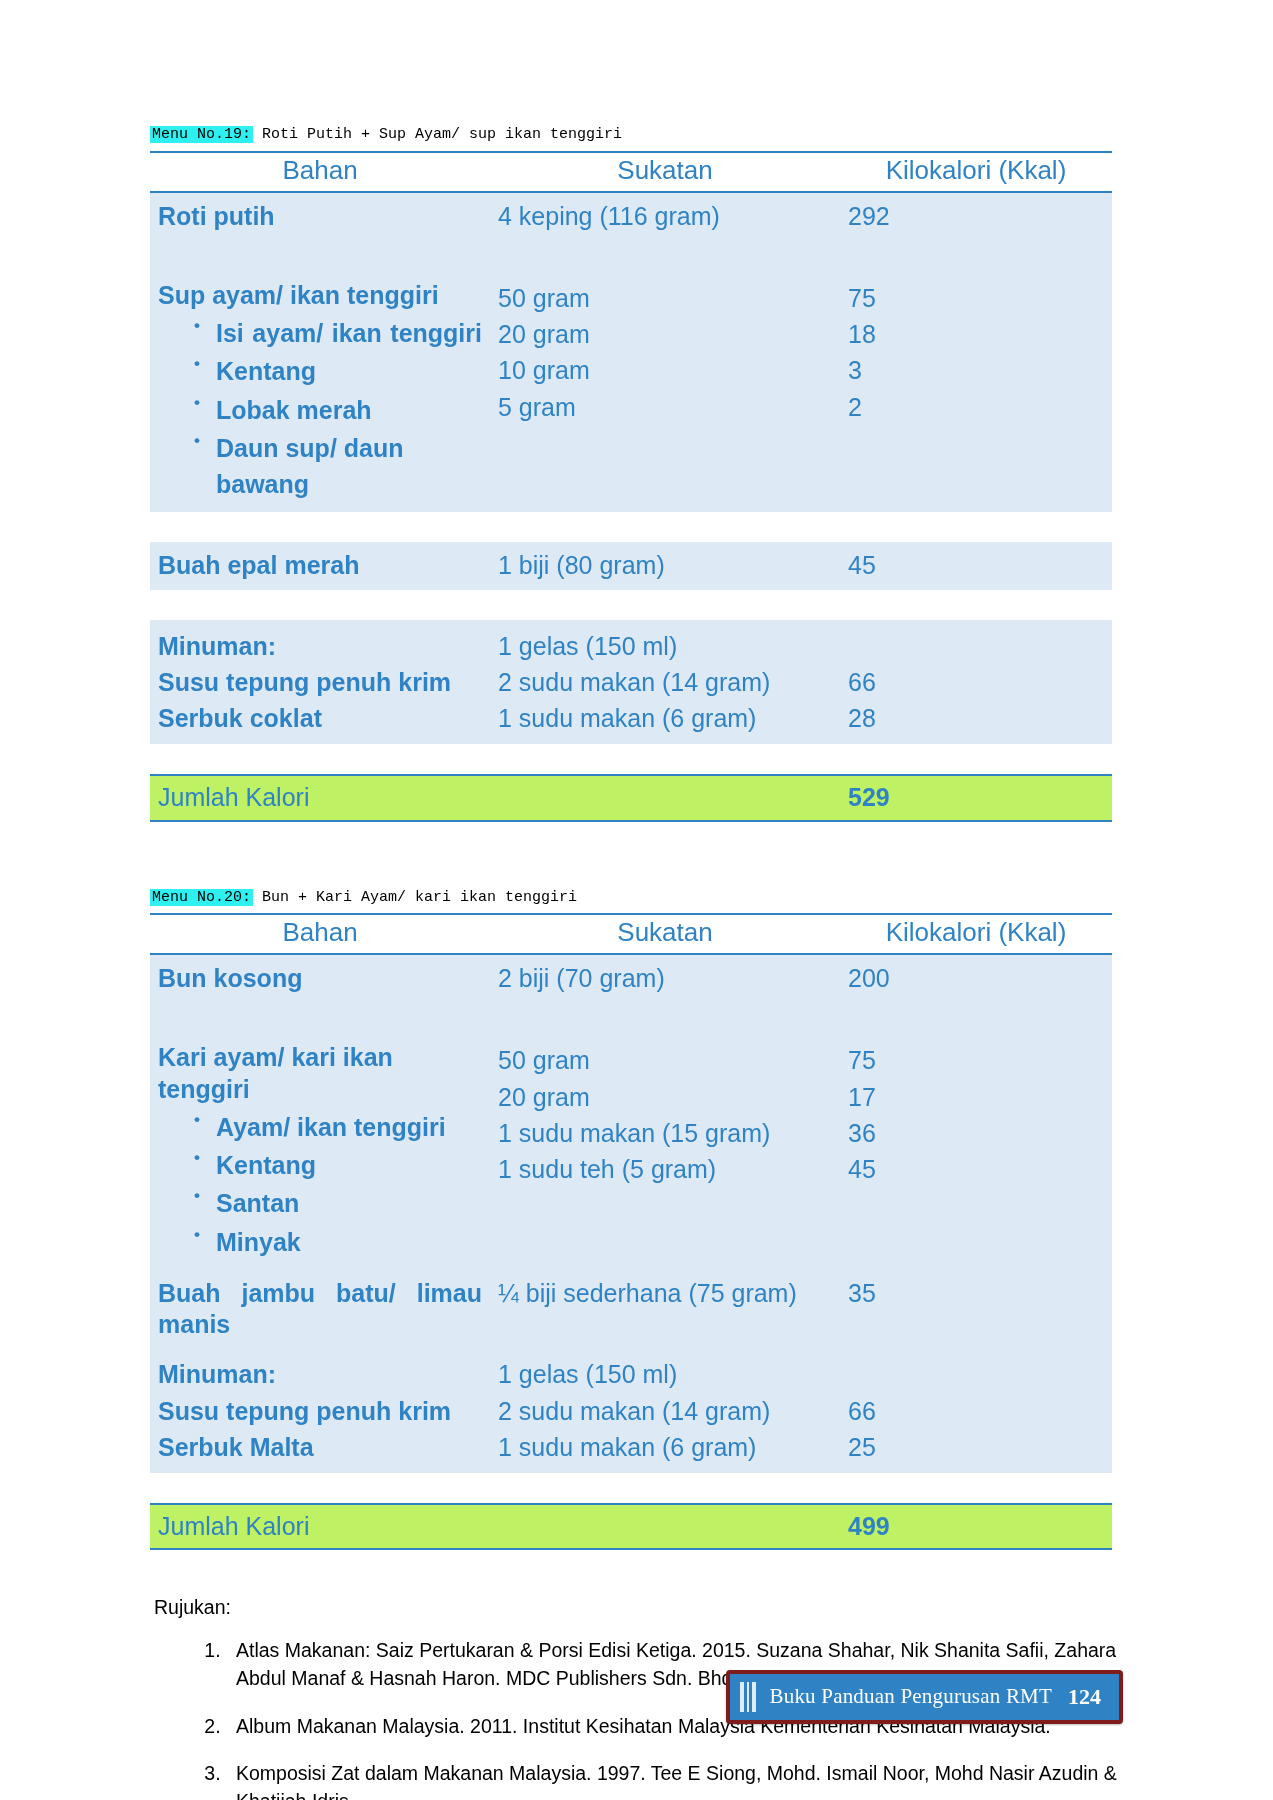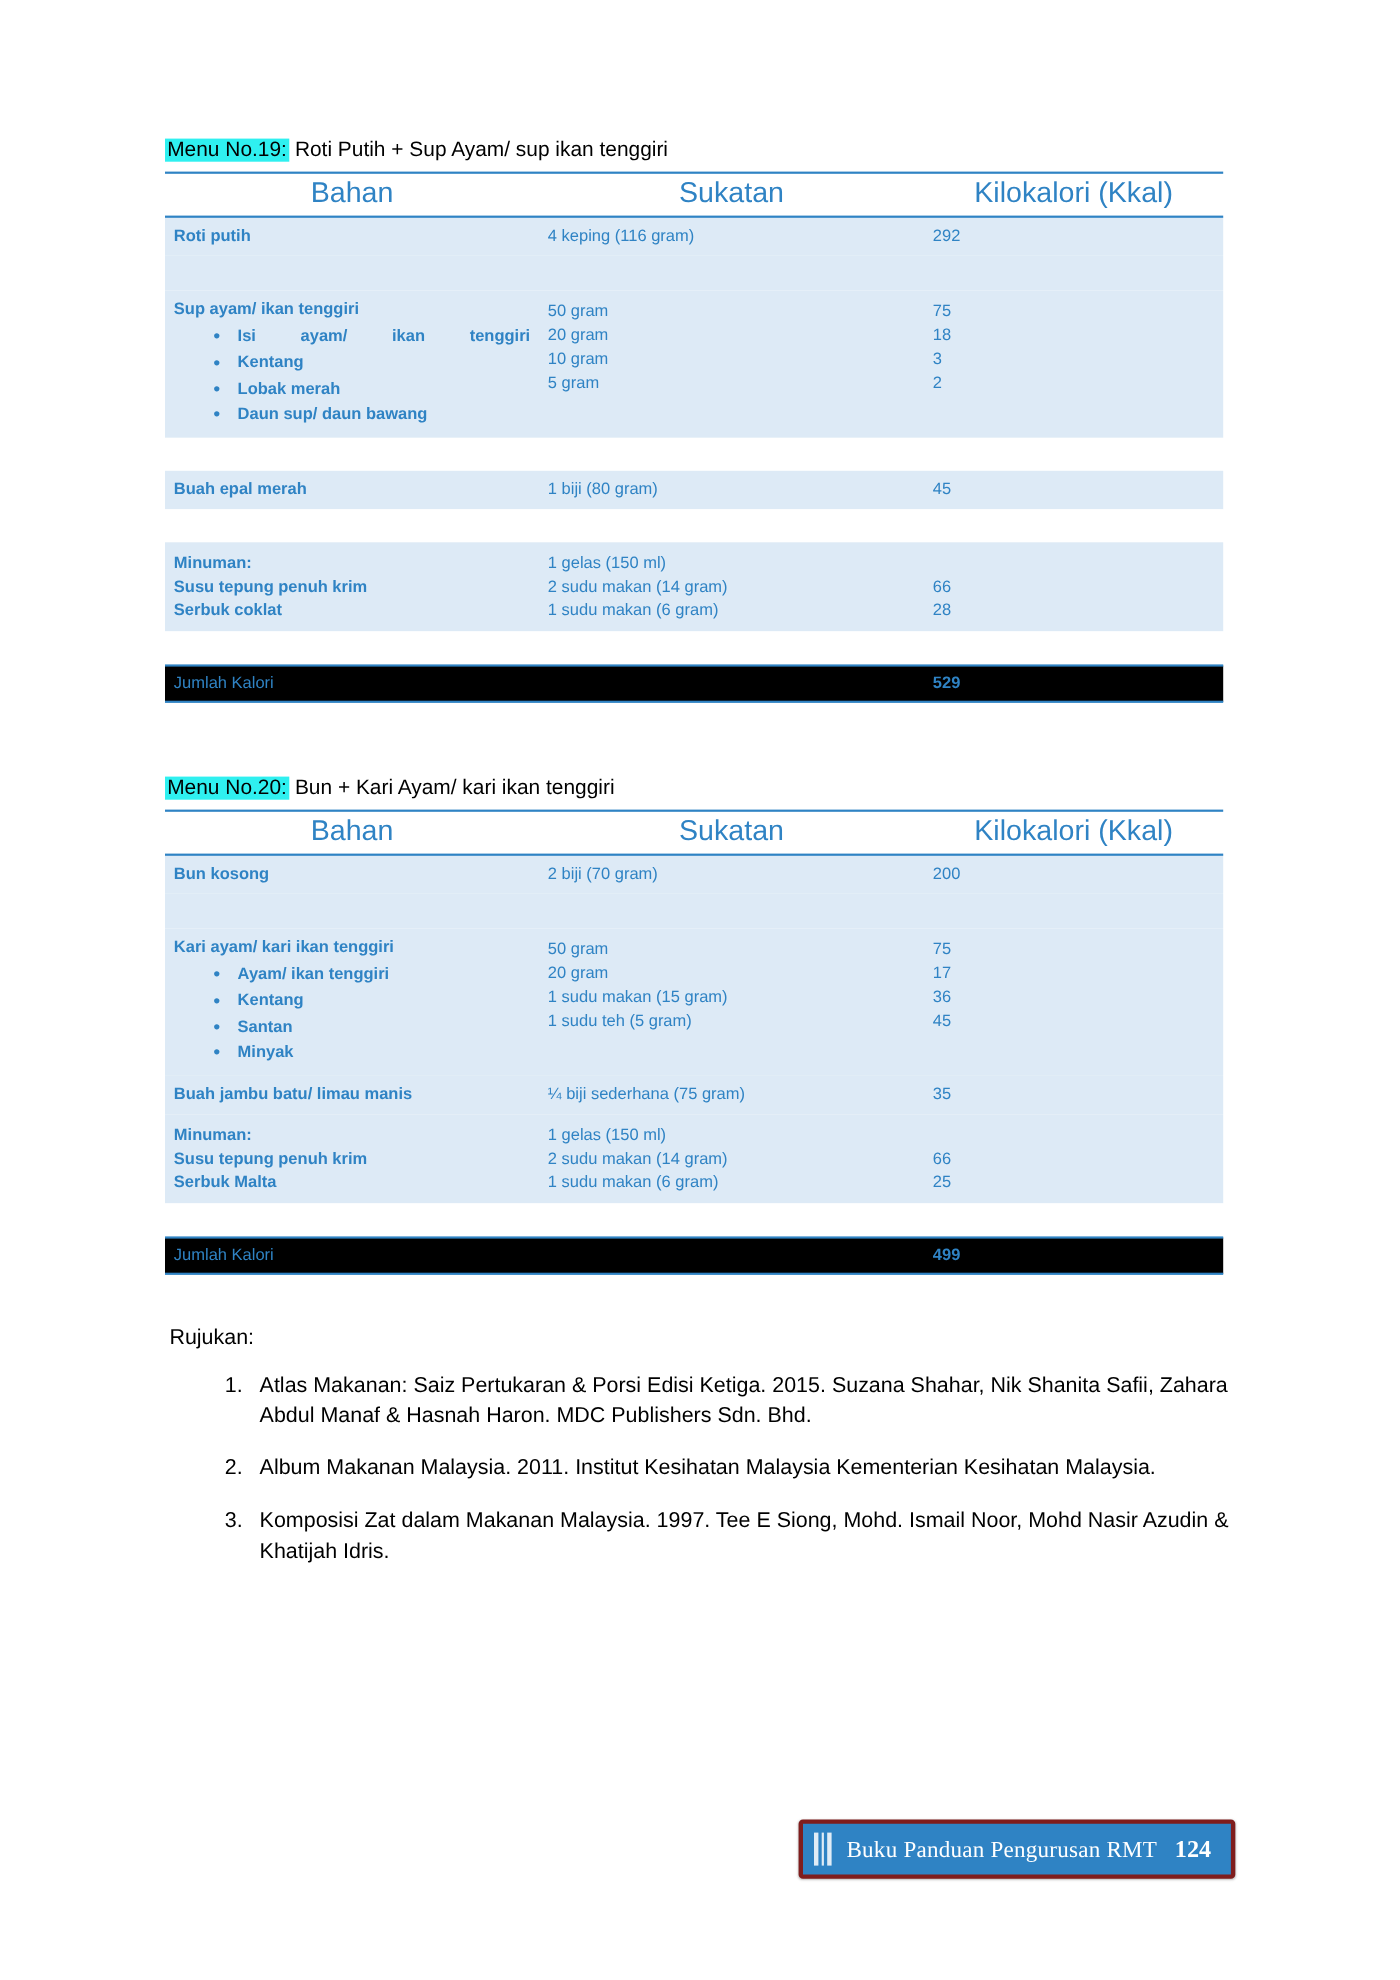--- a/index.html
+++ b/index.html
@@ -17,24 +17,25 @@
   .page {
     position: relative;
     width: 1273px;
     min-height: 1800px;
     box-sizing: border-box;
     padding: 125px 150px 0 150px;
   }
 
   
   .menu-heading {
-    font-size: 19px;
+    font-size: 15px;
     color: #000000;
     margin: 0 0 6px 0;
     line-height: 1.3;
+    font-family: Liberation Mono, monospace;
   }
   .menu-heading .tag {
     background: #2ff0f0;
     color: #000000;
     padding: 0 2px;
   }
   .menu-heading .rest {
     color: #000000;
   }
 
@@ -57,21 +58,21 @@
     border-bottom: 2.2px solid #2f83c4;
     border-top: 2.2px solid #2f83c4;
     font-size: 26px;
   }
   table.menu th.h1 { text-align: center; }
 
   table.menu td {
     vertical-align: top;
     padding: 8px 8px 8px 8px;
     color: #2f83c4;
-    font-size: 15px;
+    font-size: 25px;
     line-height: 1.25;
   }
   .row-shade td { background: #ddeaf6; }
 
   td.name { font-weight: bold; padding-left: 10px; }
   td.qty { font-weight: normal; }
   td.kcal { font-weight: normal; padding-left: 10px; }
 
   .bullets {
     margin: 4px 0 0 0;
@@ -97,21 +98,21 @@
     text-align-last: justify;
     padding-right: 0px;
   }
 
   .stack { line-height: 1.45; }
   .stack div { white-space: nowrap; }
 
   tr.total td {
     border-top: 2.2px solid #2f83c4;
     border-bottom: 2.2px solid #2f83c4;
-    background: #000000;
+    background: #bef264;
     padding-top: 6px;
     padding-bottom: 6px;
   }
   tr.total td.name { font-weight: normal; }
   tr.total td.kcal { font-weight: bold; }
 
   .spacer-row td { background: #ddeaf6; height: 16px; padding: 0; }
   .spacer-row-white td { background: #ffffff; height: 14px; padding: 0; }
 
   .gap-between { height: 66px; }

